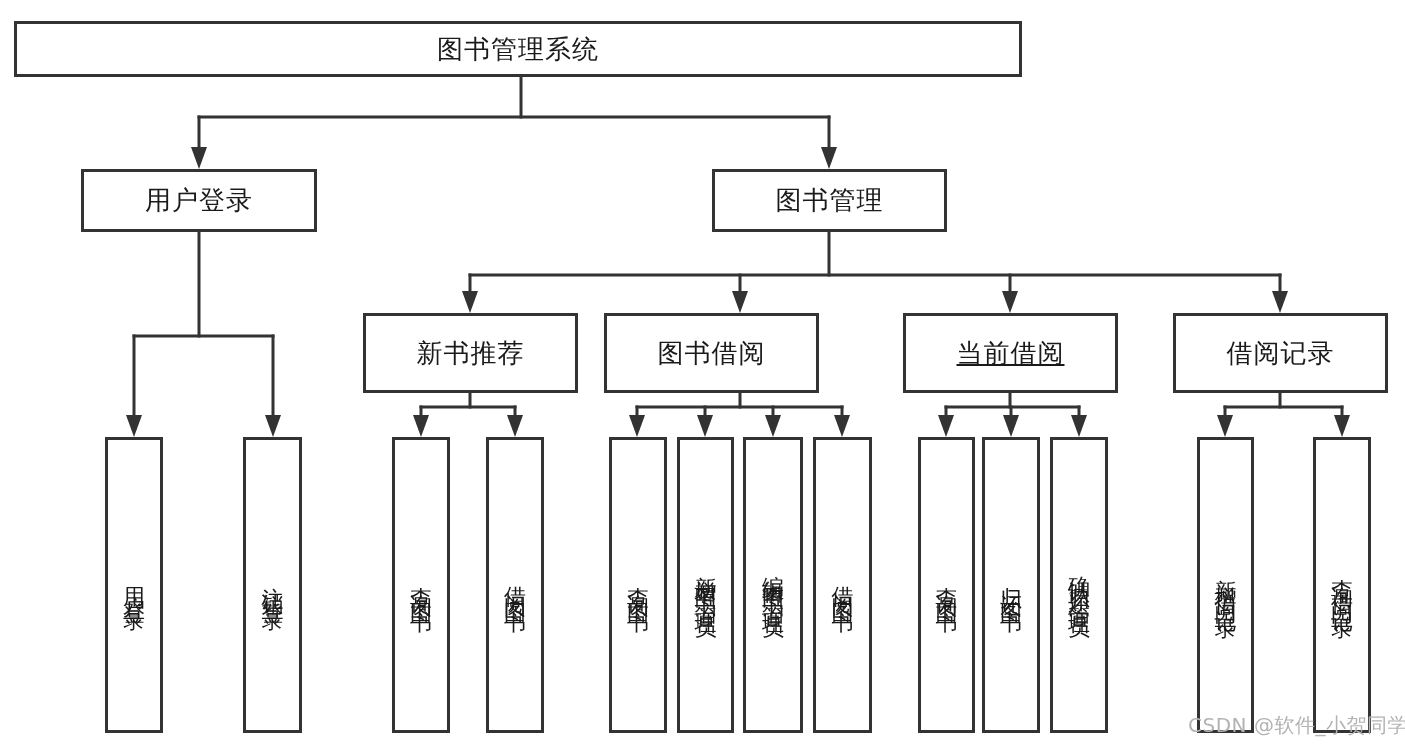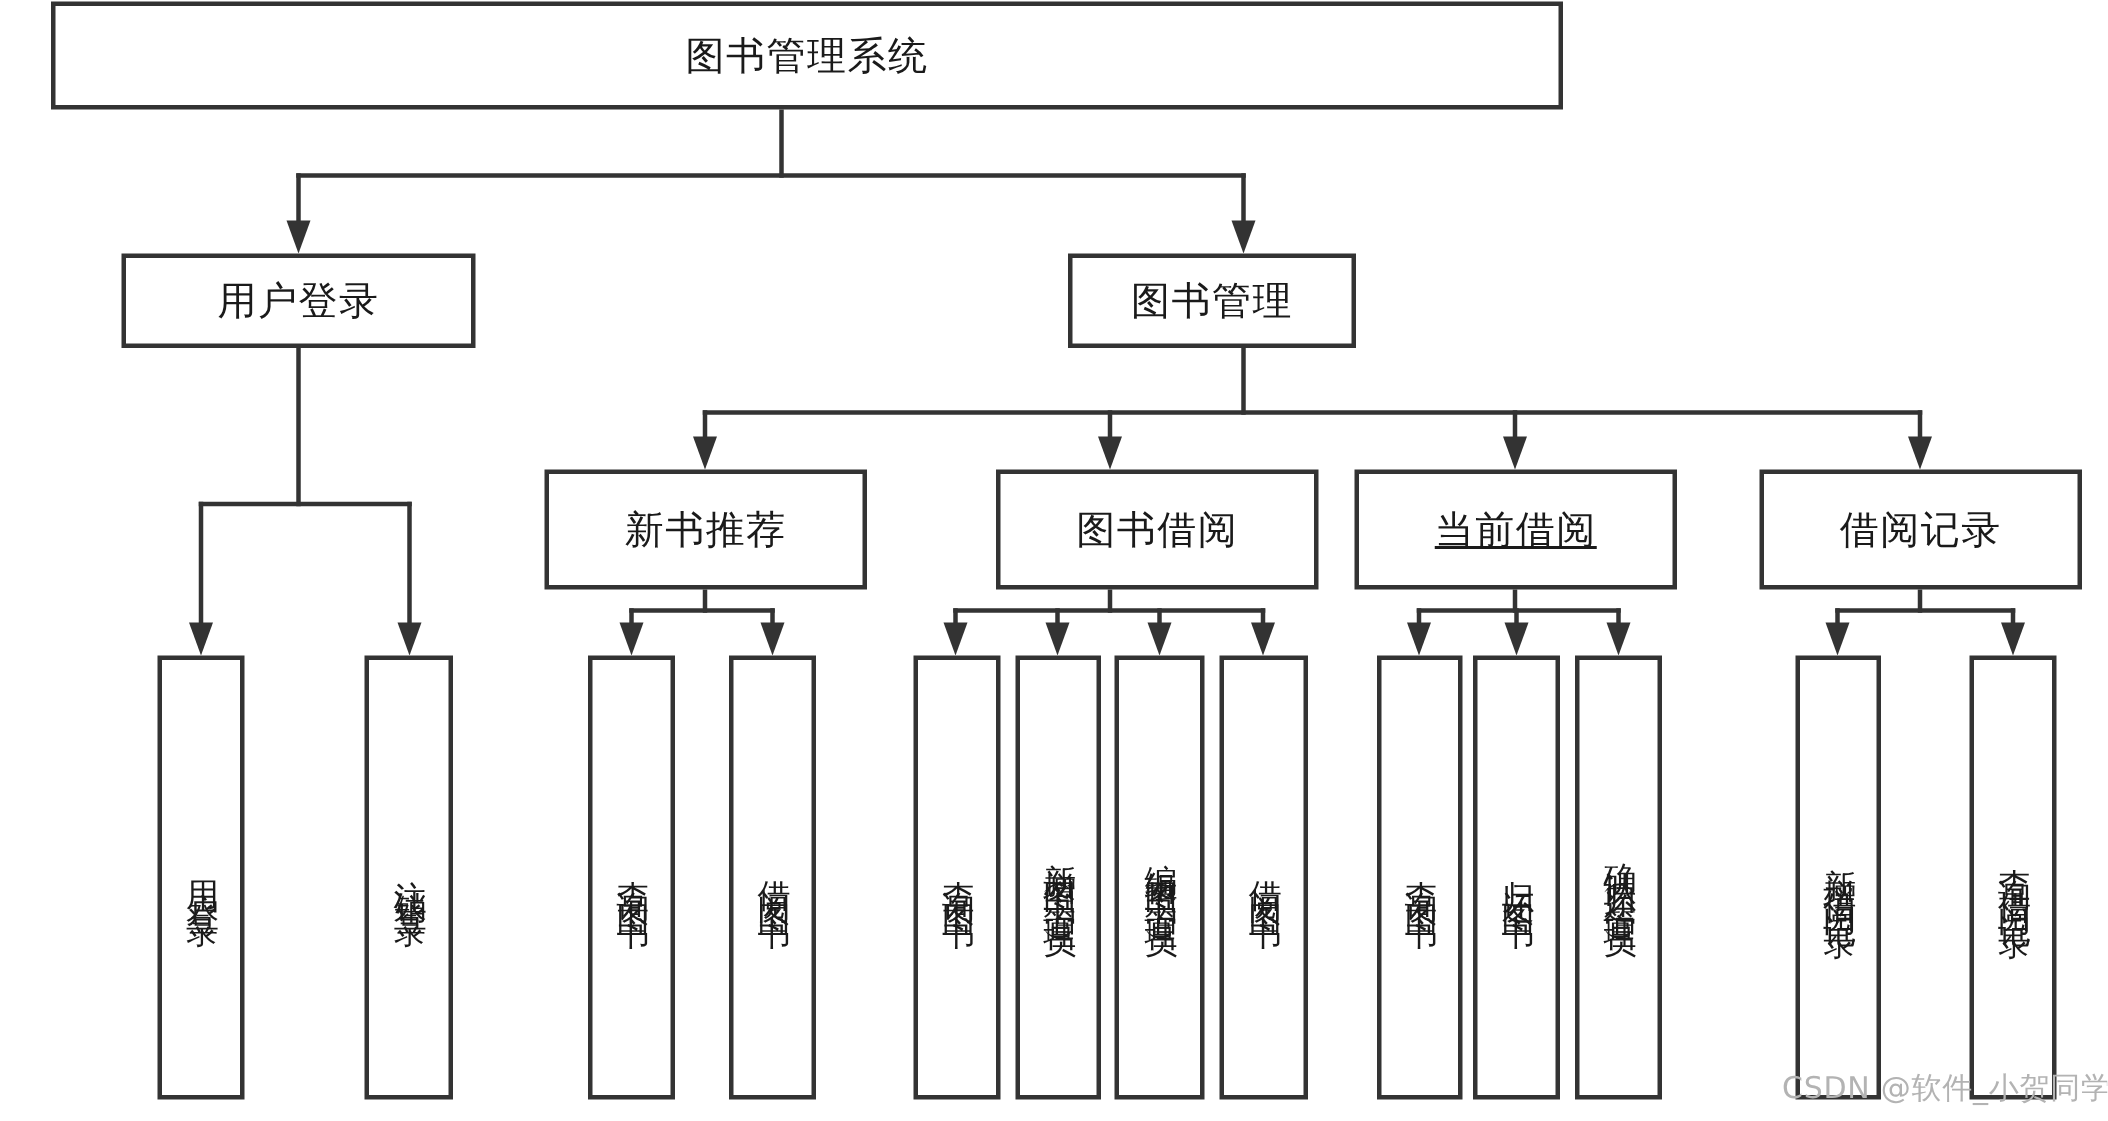--- a/index.html
+++ b/index.html
@@ -25,21 +25,21 @@
   }
   .node.h { font-size: 26px; letter-spacing: 1px; white-space: nowrap; }
   .node.leaf span {
     writing-mode: vertical-rl;
     font-size: 22px;
     letter-spacing: 8px;
     line-height: 1;
     color: #1a1a1a;
   }
   .node.leaf.long span { letter-spacing: 6px; }
-  .root   { left: 14px;  top: 1px;  width: 1008px; height: 72px; margin-left: 20px; }
+  .root   { left: 14px;  top: 21px;  width: 1008px; height: 56px; }
   .lvl2   { top: 169px; height: 63px; }
   .lvl3   { top: 313px; height: 80px; width: 215px; }
   .leaf   { top: 437px; height: 296px; }
   .watermark {
     position: absolute;
     left: 1188px;
     top: 712px;
     font-size: 20px;
     color: #b3b3b3;
     white-space: nowrap;
@@ -110,28 +110,28 @@
     </g>
   </svg>
 
   <div class="node h root">
     <span>图书管理系统</span>
   </div>
 
   <div class="node h lvl2" style="left:81px;width:236px;">
     <span>用户登录</span>
   </div>
-  <div class="node h lvl2" style="left:712px;width:192px;">
+  <div class="node h lvl2" style="left:712px;width:235px;">
     <span>图书管理</span>
   </div>
 
   <div class="node h lvl3" style="left:363px;">
     <span>新书推荐</span>
   </div>
-  <div class="node h lvl3" style="left:664px;">
+  <div class="node h lvl3" style="left:604px;">
     <span>图书借阅</span>
   </div>
   <div class="node h lvl3" style="left:903px;text-decoration:underline;">
     <span>当前借阅</span>
   </div>
   <div class="node h lvl3" style="left:1173px;">
     <span>借阅记录</span>
   </div>
 
   <div class="node leaf" style="left:105px;width:58px;">

